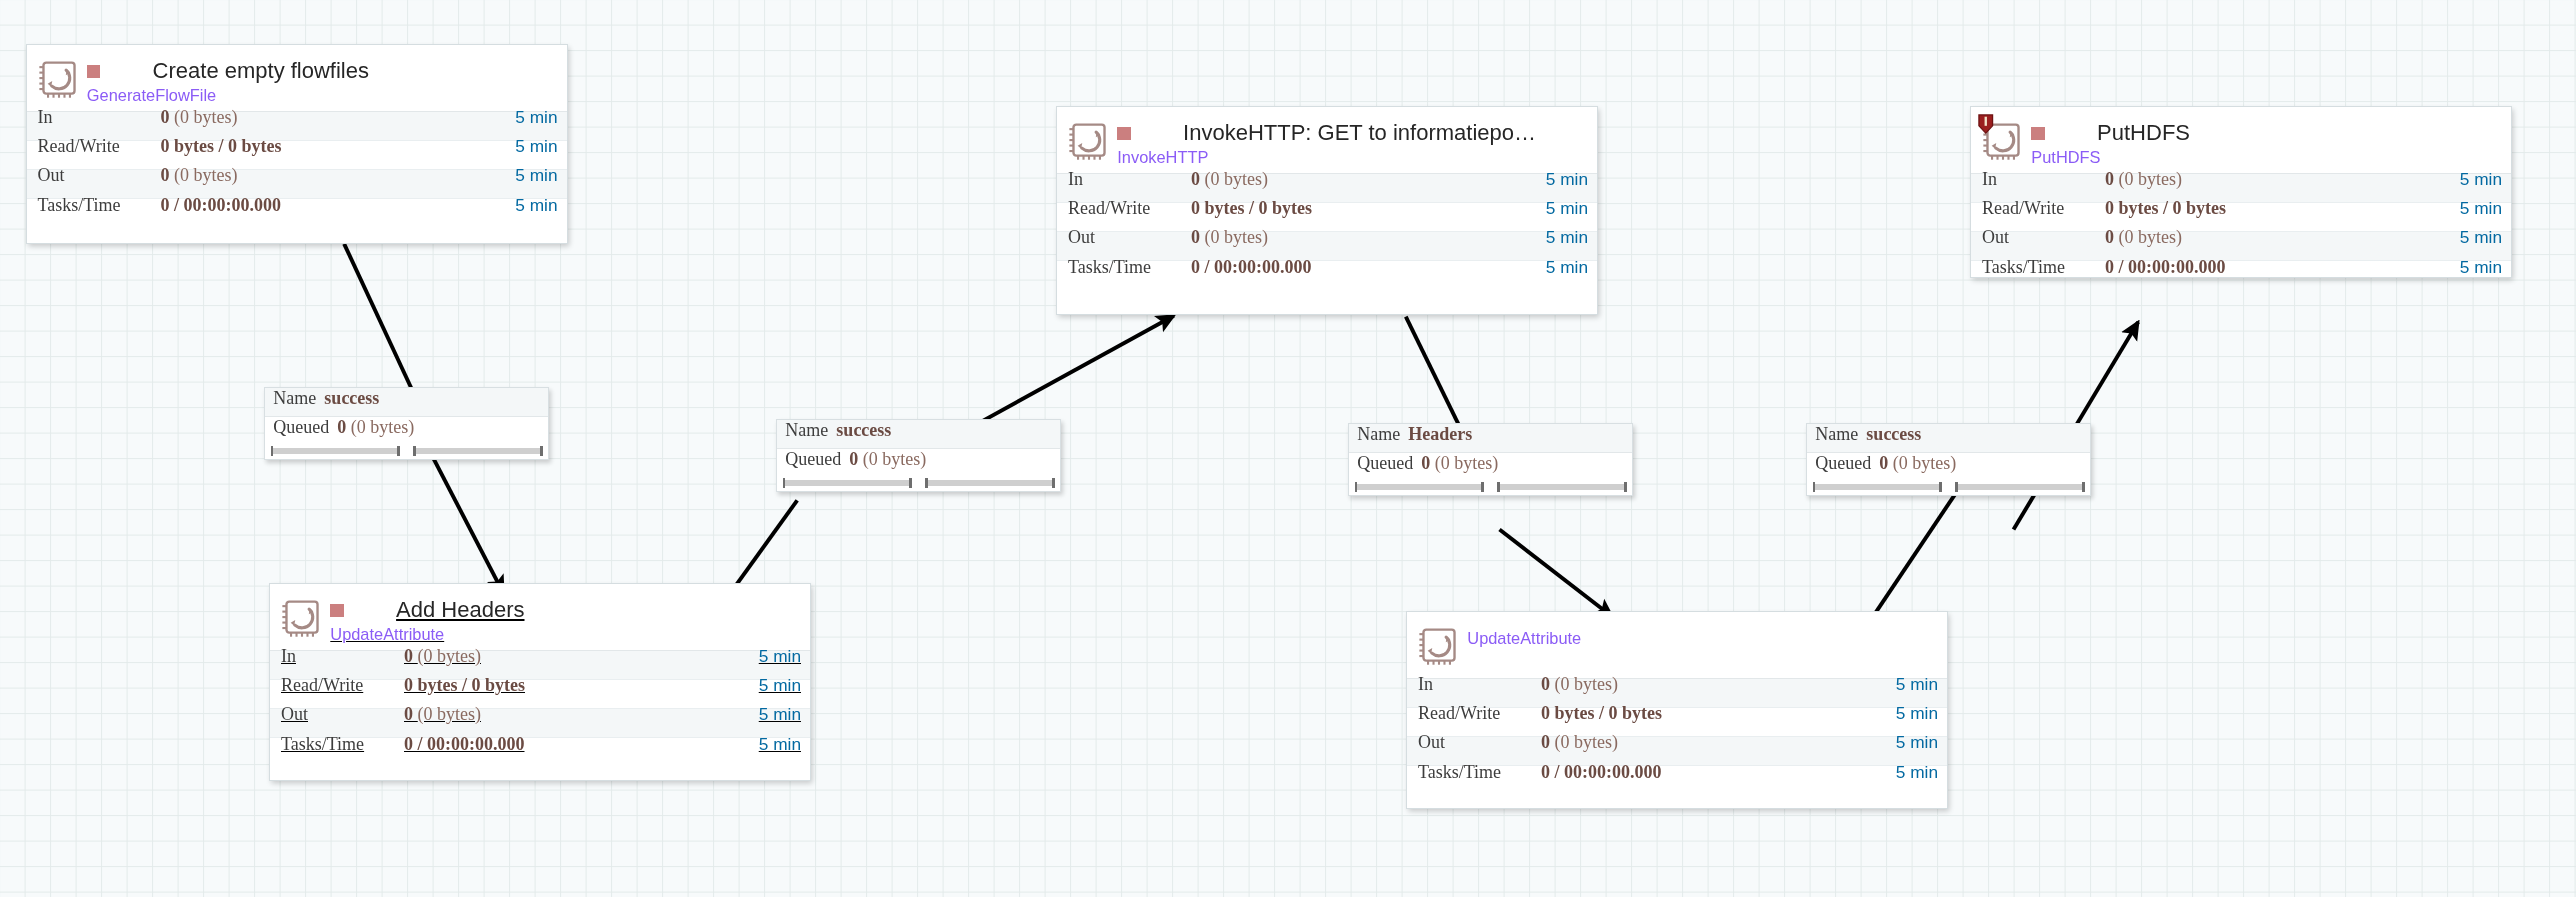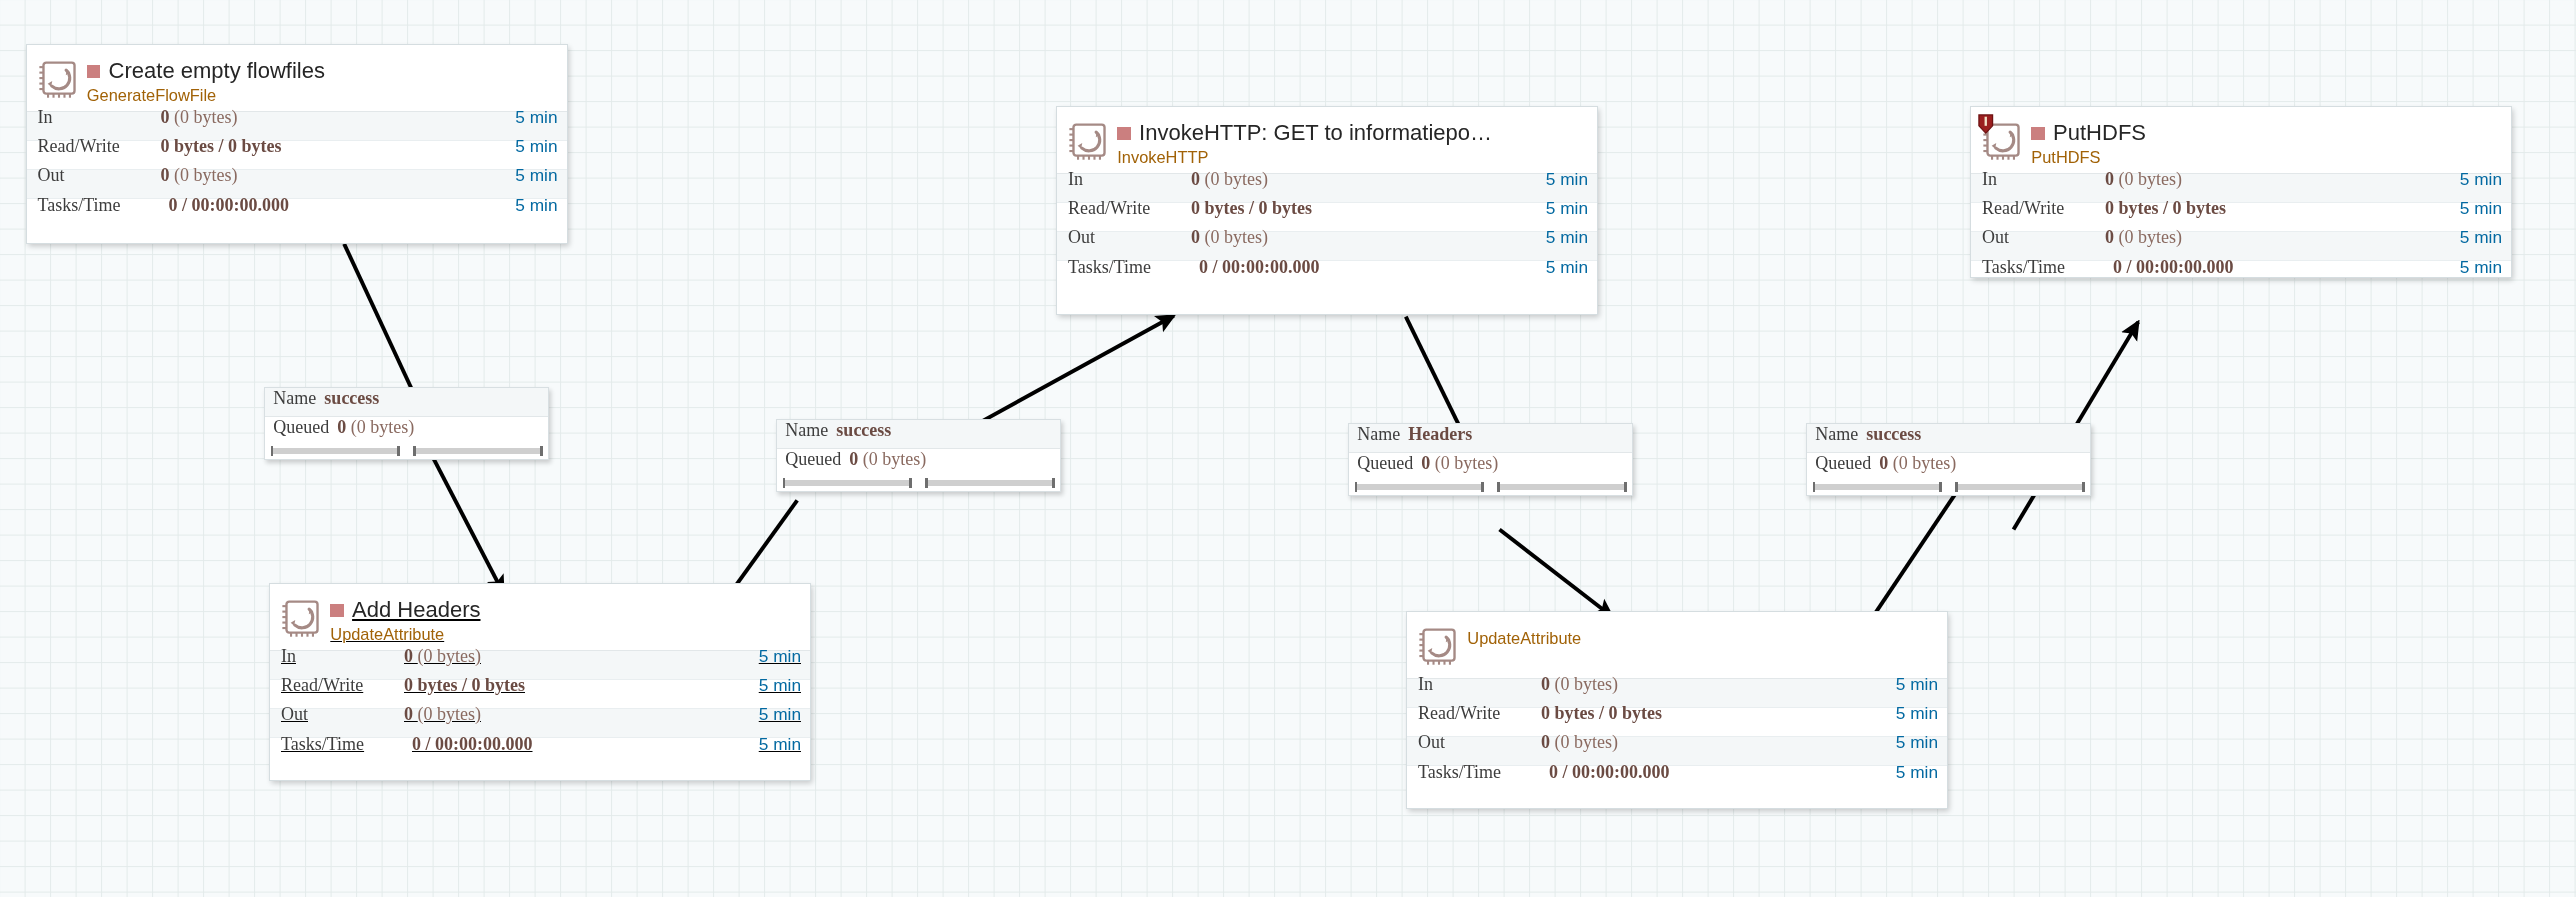--- a/index.html
+++ b/index.html
@@ -31,39 +31,39 @@
     background:#ffffff;
   }
   .proc-icon{
     width:42px;height:42px;flex:0 0 42px;position:relative;margin-right:7.3px;
   }
   .proc-icon svg{display:block;}
   .bulletin{
     position:absolute;left:-3.6px;top:-5.5px;width:15.5px;height:20px;
   }
   .proc-titles{padding-top:1.8px;min-width:0;flex:1;}
-  .proc-title-row{display:flex;align-items:center;}
+  .proc-title-row{display:flex;align-items:center;gap:44px;}
   .run-chip{
     width:13.6px;height:13.6px;flex:0 0 13.6px;margin-right:8.2px;background:#cb7f7f;
   }
   .proc-name{
     font-size:22px;line-height:24px;color:#262626;
     white-space:nowrap;overflow:hidden;
   }
   .proc-type{
-    font-size:16.4px;line-height:20px;color:#a16207;margin-top:1.8px;margin-left:0px;
+    font-size:16.4px;line-height:20px;color:#8b5cf6;margin-top:1.8px;margin-left:0px;
   }
   .stats{border-top:0.9px solid #e2e7e9;}
   .stat-row{
     display:flex;align-items:center;
     height:29px;font-size:17.3px;
     border-bottom:0.9px solid #e9eef0;
     padding:0 9px 17px 11px;box-sizing:border-box;
   }
-  .stat-row:last-child{border-bottom:none;gap:8px;}
+  .stat-row:last-child{border-bottom:none;}
   .stat-row.alt{background:#f4f7f8;}
   .stat-label{
     font-family:"Liberation Serif", serif;
     color:#3d3d3d;font-size:18px;
     flex:0 0 auto;width:123px;
   }
   .stat-value{
     flex:1;color:#6b4b43;font-weight:bold;
     font-family:"Liberation Serif", serif;font-size:18px;
     white-space:nowrap;

